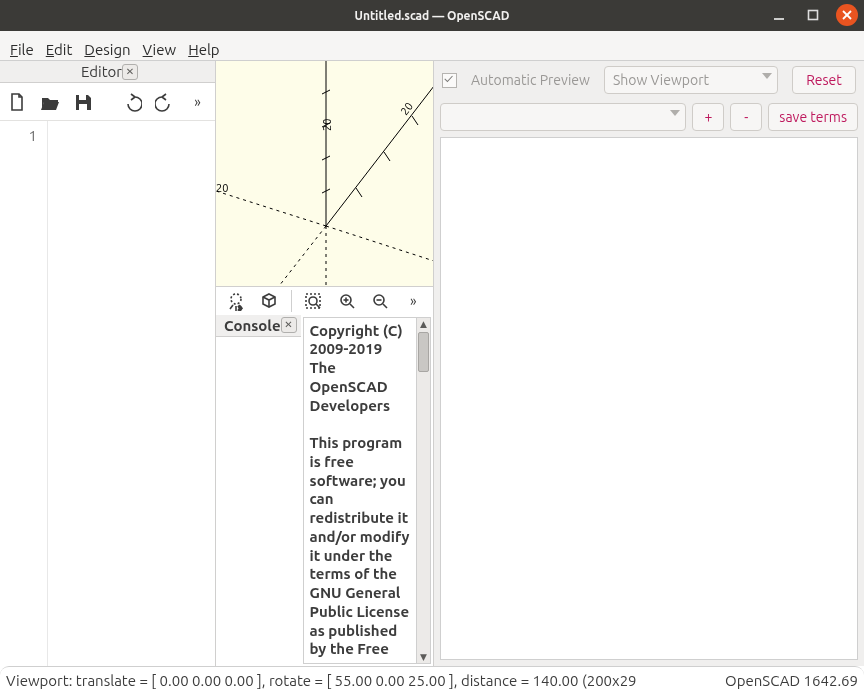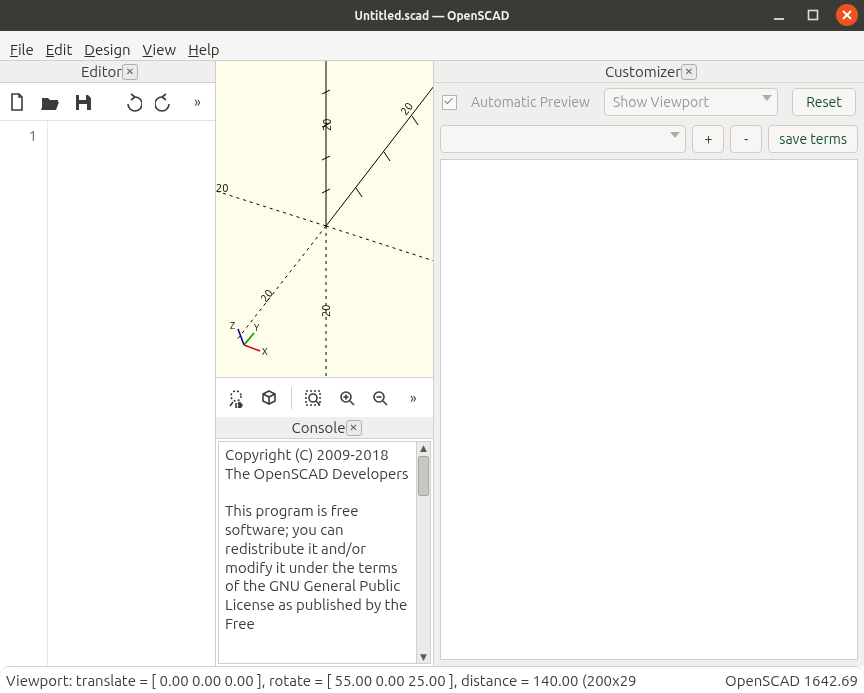--- a/index.html
+++ b/index.html
@@ -30,37 +30,37 @@
   .tbtn { width:26px; height:26px; display:flex; align-items:center; justify-content:center; color:#3c3c3c; }
   .tbtn.sep { width:6px; }
   .editor-body { flex:1; display:flex; background:#fff; }
   .gutter { width:48px; background:#fff; color:#6a6a6a; text-align:right; padding:6px 10px 0 0; font-size:15px; border-right:1px solid #e8e8e8;}
   .code { flex:1; background:#fff; }
 
   
   .mid-col { width: 218px; display:flex; flex-direction:column; border-right:1px solid #d0cfce; }
   .viewport-3d { height: 316px; background:#fefde9; position:relative; overflow:hidden;}
   .viewport-toolbar { height: 40px; border-top:1px solid #d0cfce; display:flex; align-items:center; gap:10px; padding:0 8px;}
-  .console-panel { flex:1; display:flex; flex-direction:column; }
+  .console-panel { flex:1; display:flex; flex-direction:row;font-weight:bold; }
   .console-body { flex:1; position:relative; display:flex; }
   .console-text { flex:1; padding:4px 6px; font-size:15px; line-height:1.25; overflow:hidden; border:1px solid #cfcfcf; margin:2px 0 2px 2px; background:#fff;}
   .console-scroll { width:14px; background:#eceae8; border:1px solid #cfcfcf; margin:2px 2px 2px 0; border-left:none; position:relative;}
   .console-scroll .thumb { position:absolute; left:1px; right:1px; top:2px; height:40px; background:#c9c7c4; border:1px solid #a8a6a3; border-radius:2px;}
   .console-scroll .arrow { position:absolute; left:0; right:0; height:12px; display:flex; align-items:center; justify-content:center; font-size:9px; color:#5c5b59;}
   .console-scroll .arrow.up { top:0; } .console-scroll .arrow.down { bottom:0; } .console-scroll .thumb { top:14px; }
 
   
   .cust-col { flex:1; display:flex; flex-direction:column; background:#f0efee;}
   .cust-row1 { height:38px; display:flex; align-items:center; gap:14px; padding:0 8px; }
   .cust-row2 { height:36px; display:flex; align-items:center; gap:6px; padding:0 6px;}
   .cust-body { flex:1; margin:2px 6px 6px 6px; border:1px solid #cfcfcf; background:#fff;}
   .chk { width:15px; height:15px; border:1px solid #b6b4b1; background:#fbfaf9; position:relative;}
   .chk.checked::after { content:"✓"; position:absolute; left:1px; top:-3px; font-size:13px; color:#7b7a78;}
   .lbl-disabled { color:#9a9896; }
-  .btn { border:1px solid #cfccc8; border-radius:4px; background:#f7f6f5; color:#14532d; display:flex; align-items:center; justify-content:center; padding:4px 10px; height:28px; font-size:14px;}
+  .btn { border:1px solid #cfccc8; border-radius:4px; background:#f7f6f5; color:#be185d; display:flex; align-items:center; justify-content:center; padding:4px 10px; height:28px; font-size:14px;}
   .select { flex:1; min-width:40px; position:relative; }
   .select .sel-inner { width:100%; height:28px; border:1px solid #cfccc8; border-radius:4px; background:#f7f6f5; color:#9a9896; padding:0 22px 0 8px; display:flex; align-items:center;}
   .select .caret { position:absolute; right:6px; top:7px; width:0;height:0;border-left:5px solid transparent;border-right:5px solid transparent;border-top:6px solid #b0aeab;}
   .small-btn { width:32px; }
 
   
   .statusbar { height:27px; border-top:1px solid #cfcfcf; background:#fff; display:flex; align-items:center; padding:0 6px; font-size:15px; justify-content:space-between;border-radius:9px;}
   .status-left { white-space:nowrap; overflow:hidden; }
   .status-right { white-space:nowrap; padding-left:8px;}
 
@@ -224,37 +224,33 @@
           </svg>
       </div>
       <div class="tbtn" style="font-size:14px;">»</div>
     </div>
     <div class="console-panel">
       <div class="panel-title">
         <span>Console</span>
         <span class="x"></span>
       </div>
       <div class="console-body">
-        <div class="console-text" style="white-space:pre-wrap;">Copyright (C) 2009-2018 The OpenSCAD Developers
+        <div class="console-text" style="white-space:pre-wrap;">Copyright (C) 2009-2019 The OpenSCAD Developers
 
 This program is free software; you can redistribute it and/or modify it under the terms of the GNU General Public License as published by the Free</div>
         <div class="console-scroll">
           <div class="arrow up">▲</div>
           <div class="thumb"></div>
           <div class="arrow down">▼</div>
         </div>
       </div>
     </div>
   </div>
 
   <div class="cust-col">
-    <div class="panel-title" style="background:#f0efee;border-bottom:1px solid #d9d7d4;">
-      <span>Customizer</span>
-      <span class="x"></span>
-    </div>
     <div class="cust-row1">
       <div class="chk checked"></div>
       <span class="lbl-disabled">Automatic Preview</span>
       <div class="select">
         <div class="sel-inner">
             <span>Show Viewport</span>
           </div>
         <div class="caret"></div>
       </div>
       <div class="btn" style="width:64px;">

